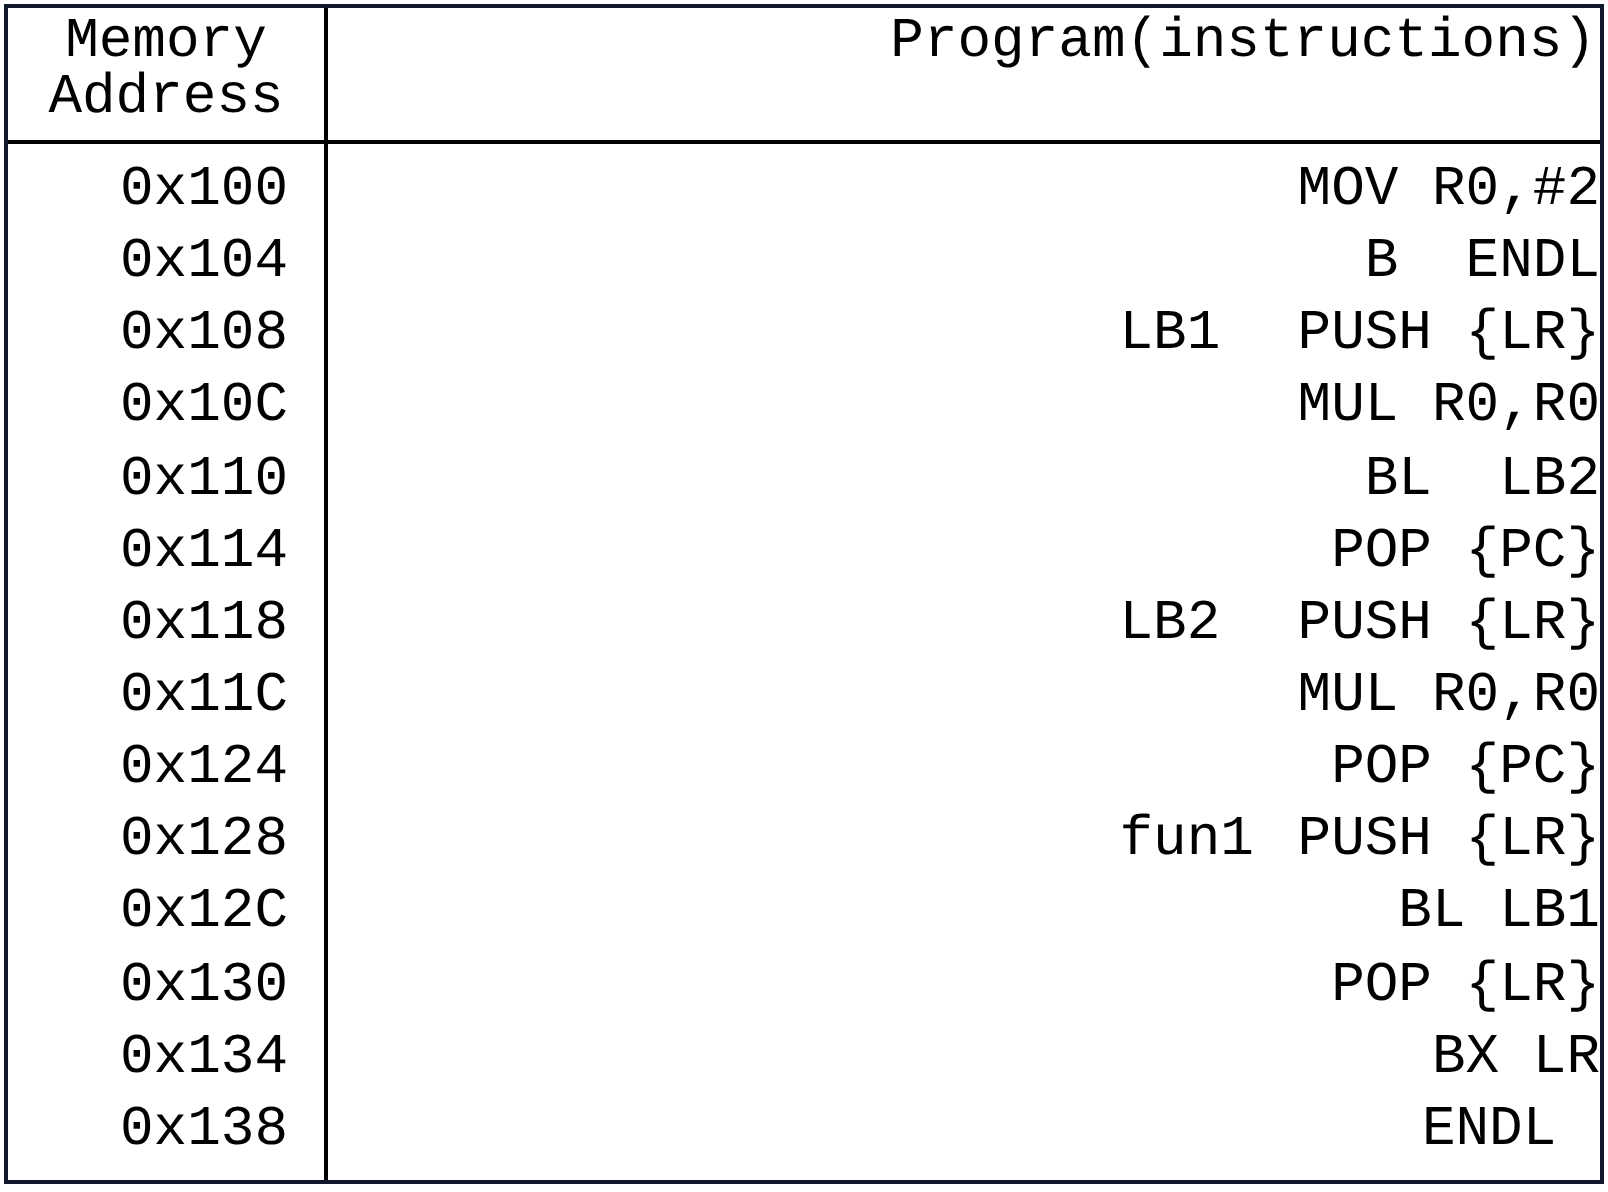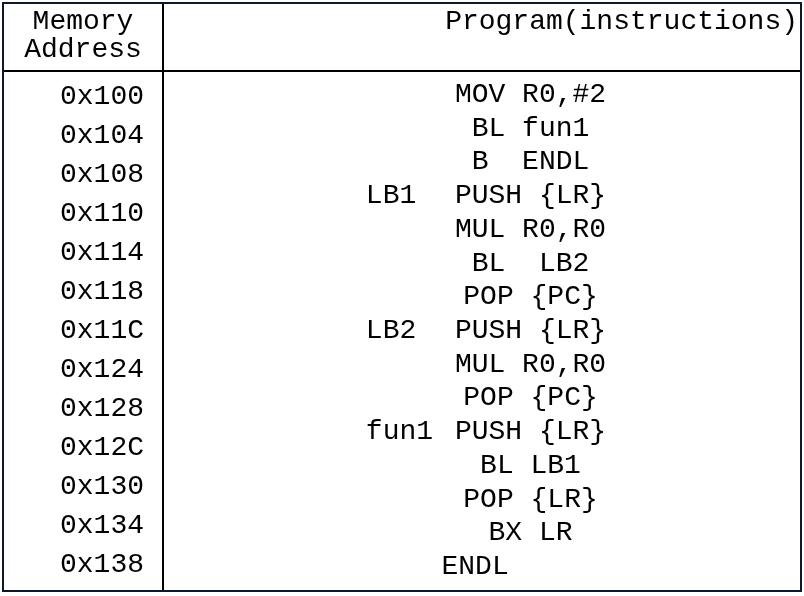--- a/index.html
+++ b/index.html
@@ -84,21 +84,21 @@
   .row {
     flex: 1;
     display: flex;
     align-items: center;
     white-space: pre;
   }
   .body .addr-col .row {
     justify-content: flex-end;
   }
   .body .prog-col .row {
-    justify-content: center;
+    justify-content: flex-end;
   }
   .label-field {
     display: inline-block;
     width: 5.3ch;
     text-align: left;
   }
   .mnemonic-field {
     display: inline-block;
     text-align: left;
   }
@@ -116,34 +116,34 @@
     <div class="prog-col">
       <span>Program(instructions)</span>
     </div>
   </div>
 
   <div class="body">
     <div class="addr-col" id="addr-col">
         <div class="row">0x100</div>
         <div class="row">0x104</div>
         <div class="row">0x108</div>
+        <div class="row">0x10C</div>
         <div class="row">0x110</div>
         <div class="row">0x114</div>
         <div class="row">0x118</div>
         <div class="row">0x11C</div>
         <div class="row">0x124</div>
         <div class="row">0x128</div>
         <div class="row">0x12C</div>
         <div class="row">0x130</div>
         <div class="row">0x134</div>
         <div class="row">0x138</div>
       </div>
     <div class="prog-col" id="prog-col">
         <div class="row"><span class="label-field"></span><span class="mnemonic-field">MOV R0,#2</span></div>
-        <div class="row"><span class="label-field"></span><span class="mnemonic-field">BL fun1</span></div>
         <div class="row"><span class="label-field"></span><span class="mnemonic-field">B  ENDL</span></div>
         <div class="row"><span class="label-field">LB1</span><span class="mnemonic-field">PUSH {LR}</span></div>
         <div class="row"><span class="label-field"></span><span class="mnemonic-field">MUL R0,R0</span></div>
         <div class="row"><span class="label-field"></span><span class="mnemonic-field">BL  LB2</span></div>
         <div class="row"><span class="label-field"></span><span class="mnemonic-field">POP {PC}</span></div>
         <div class="row"><span class="label-field">LB2</span><span class="mnemonic-field">PUSH {LR}</span></div>
         <div class="row"><span class="label-field"></span><span class="mnemonic-field">MUL R0,R0</span></div>
         <div class="row"><span class="label-field"></span><span class="mnemonic-field">POP {PC}</span></div>
         <div class="row"><span class="label-field">fun1</span><span class="mnemonic-field">PUSH {LR}</span></div>
         <div class="row"><span class="label-field"></span><span class="mnemonic-field">BL LB1</span></div>

